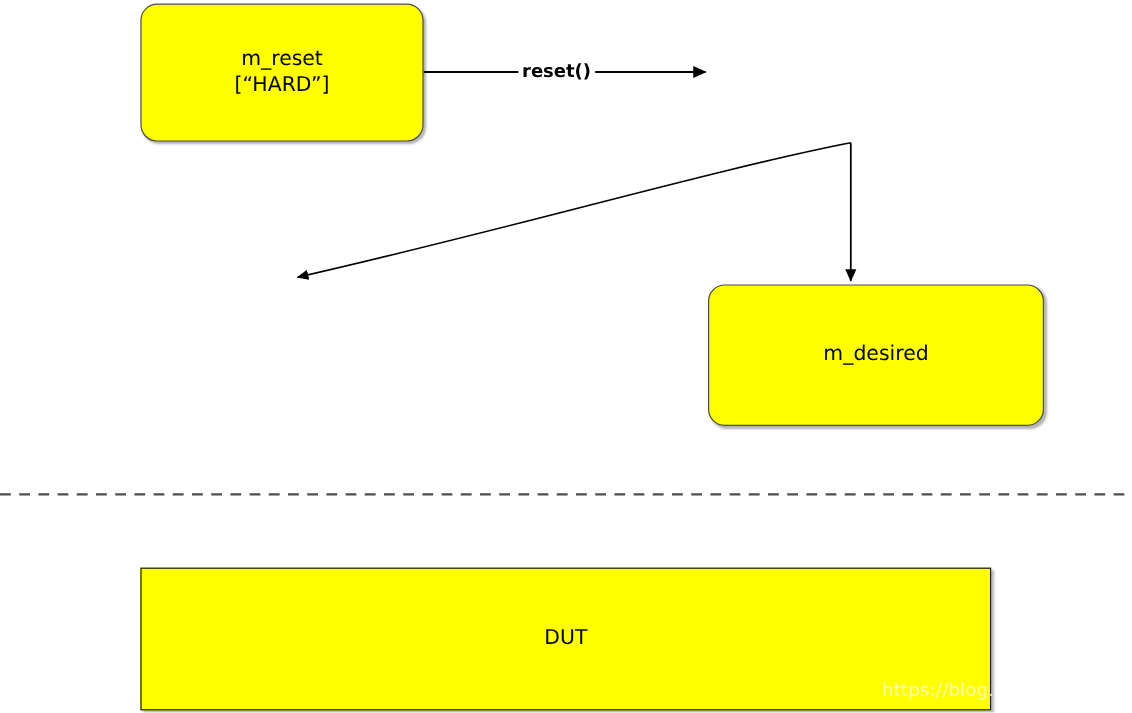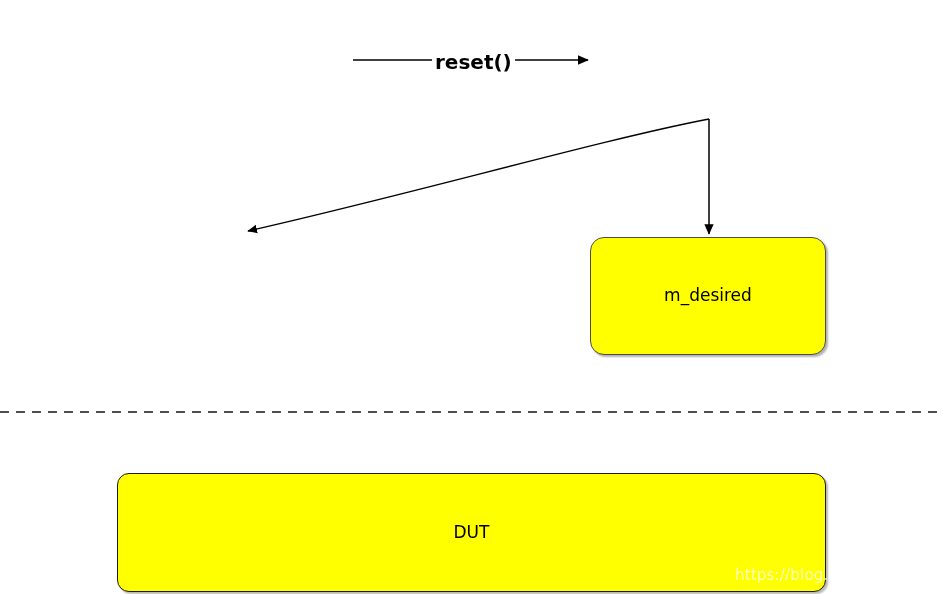--- a/index.html
+++ b/index.html
@@ -27,40 +27,40 @@
     color: #000000;
     font-size: 17px;
     line-height: 1.25;
     white-space: pre-line;
     box-shadow: 2px 2px 2px rgba(0,0,0,0.30);
   }
   .node.rounded {
     border-radius: 14px;
   }
   .node.square {
-    border-radius: 12px;
+    border-radius: 0;
     border: 1px solid #1a1a1a;
     box-shadow: 2px 2px 2px rgba(0,0,0,0.28);
   }
   #node-m-reset   { left: 117px; top: 3px;   width: 236px; height: 115px; }
   #node-m-mirrored{ left: 590px; top: 3px;   width: 236px; height: 115px; }
   #node-value     { left: 117px; top: 237px; width: 236px; height: 118px; }
-  #node-m-desired { left: 590px; top: 237px; width: 236px; height: 118px; }
+  #node-m-desired { left: 590px; top: 237px; width: 280px; height: 118px; }
   #node-dut       { left: 117px; top: 473px; width: 709px; height: 119px; }
 
   #edge-layer {
     position: absolute;
     left: 0; top: 0;
     width: 943px;
     height: 594px;
     pointer-events: none;
   }
   .edge-label {
     position: absolute;
-    font-size: 20px;
+    font-size: 15px;
     font-weight: bold;
     color: #000000;
     background: #ffffff;
     padding: 0 3px;
     white-space: nowrap;
   }
   #label-reset {
     left: 432px;
     top: 50px;
   }
@@ -88,20 +88,22 @@
 
     <line x1="353" y1="60" x2="588" y2="60" stroke="#000000" stroke-width="1.6" marker-end="url(#arrowhead)"></line>
 
     <path d="M 709 119 C 600 140, 420 192, 248 231" fill="none" stroke="#000000" stroke-width="1.4" marker-end="url(#arrowhead)"></path>
 
     <line x1="709" y1="119" x2="709" y2="234" stroke="#000000" stroke-width="1.5" marker-end="url(#arrowhead)"></line>
 
     <line x1="0" y1="412" x2="943" y2="412" stroke="#4d4d4d" stroke-width="2" stroke-dasharray="9 7"></line>
   </svg>
 
+  <div class="node rounded" id="node-m-reset">m_reset
+[“HARD”]</div>
 
 
 
   <div class="node rounded" id="node-m-desired">m_desired</div>
 
   <div class="node square" id="node-dut">DUT</div>
 
   <div class="edge-label" id="label-reset">reset()</div>
 
   <div id="watermark">https://blog.csdn.net/gsjthxy</div>

